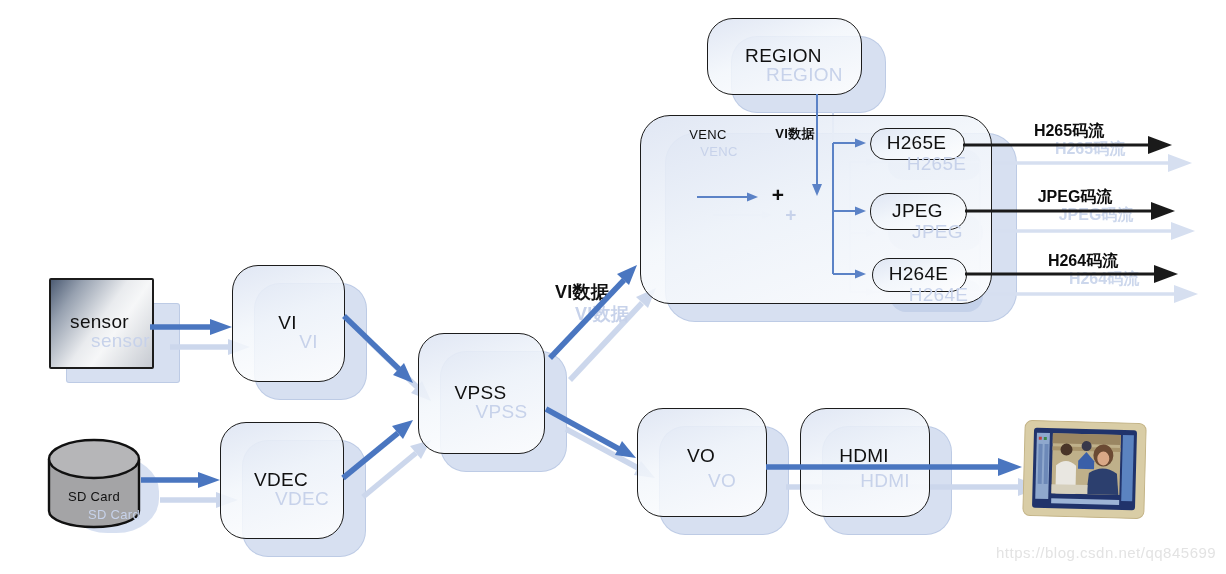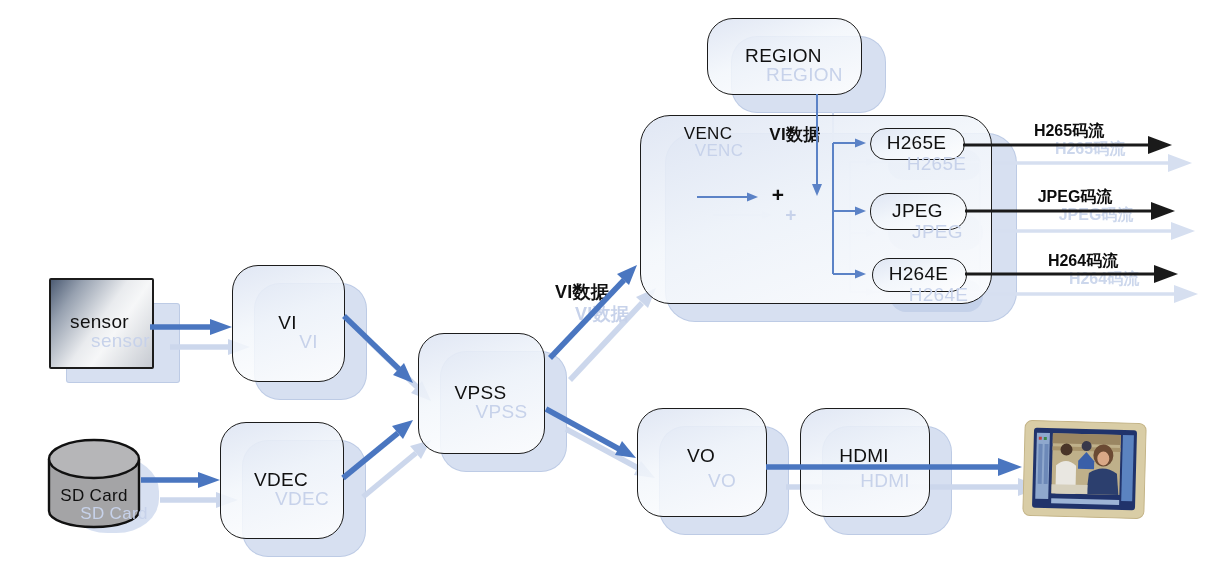--- a/index.html
+++ b/index.html
@@ -21,21 +21,21 @@
   .box.pill{border-radius:18px;border-width:1.7px;}
   .box.plain{border-radius:2px;border-width:2px;
        background:linear-gradient(125deg,#4d5c74 0%,#97a1b0 20%,#e9ebee 48%,
                   #f6f7f8 62%,#c6cad1 100%);}
 
   .lbl{position:absolute;z-index:4;display:flex;align-items:center;justify-content:center;
        color:#101010;font-size:19px;letter-spacing:0.3px;}
   .glbl{position:absolute;z-index:3;display:flex;align-items:center;justify-content:center;
        color:#c7d2ea;font-size:19px;letter-spacing:0.3px;}
   .bold{font-weight:bold;}
-  .small{font-size:17px;}
+  .small{font-size:13px;}
 
   .stream{position:absolute;z-index:4;font-weight:bold;font-size:16px;color:#0d0d0d;
           width:110px;text-align:center;}
   .gstream{position:absolute;z-index:3;font-weight:bold;font-size:16px;color:#ccd7ec;
           width:110px;text-align:center;}
 
   #watermark{position:absolute;z-index:4;left:996px;top:544px;font-size:15px;
              color:#e3e3e3;letter-spacing:0.5px;}
 </style>
 </head>
@@ -249,13 +249,14 @@
         <line x1="965" y1="211" x2="1151" y2="211" stroke-width="3.2"></line>
         <polygon points="1151,202 1175,211 1151,220" stroke="none"></polygon>
       </g>
       <g>
         <line x1="965" y1="274" x2="1154" y2="274" stroke-width="3.2"></line>
         <polygon points="1154,265 1178,274 1154,283" stroke="none"></polygon>
       </g>
     </g>
   </svg>
 
+  <div id="watermark">https://blog.csdn.net/qq845699</div>
 </div>
 
 </body></html>

